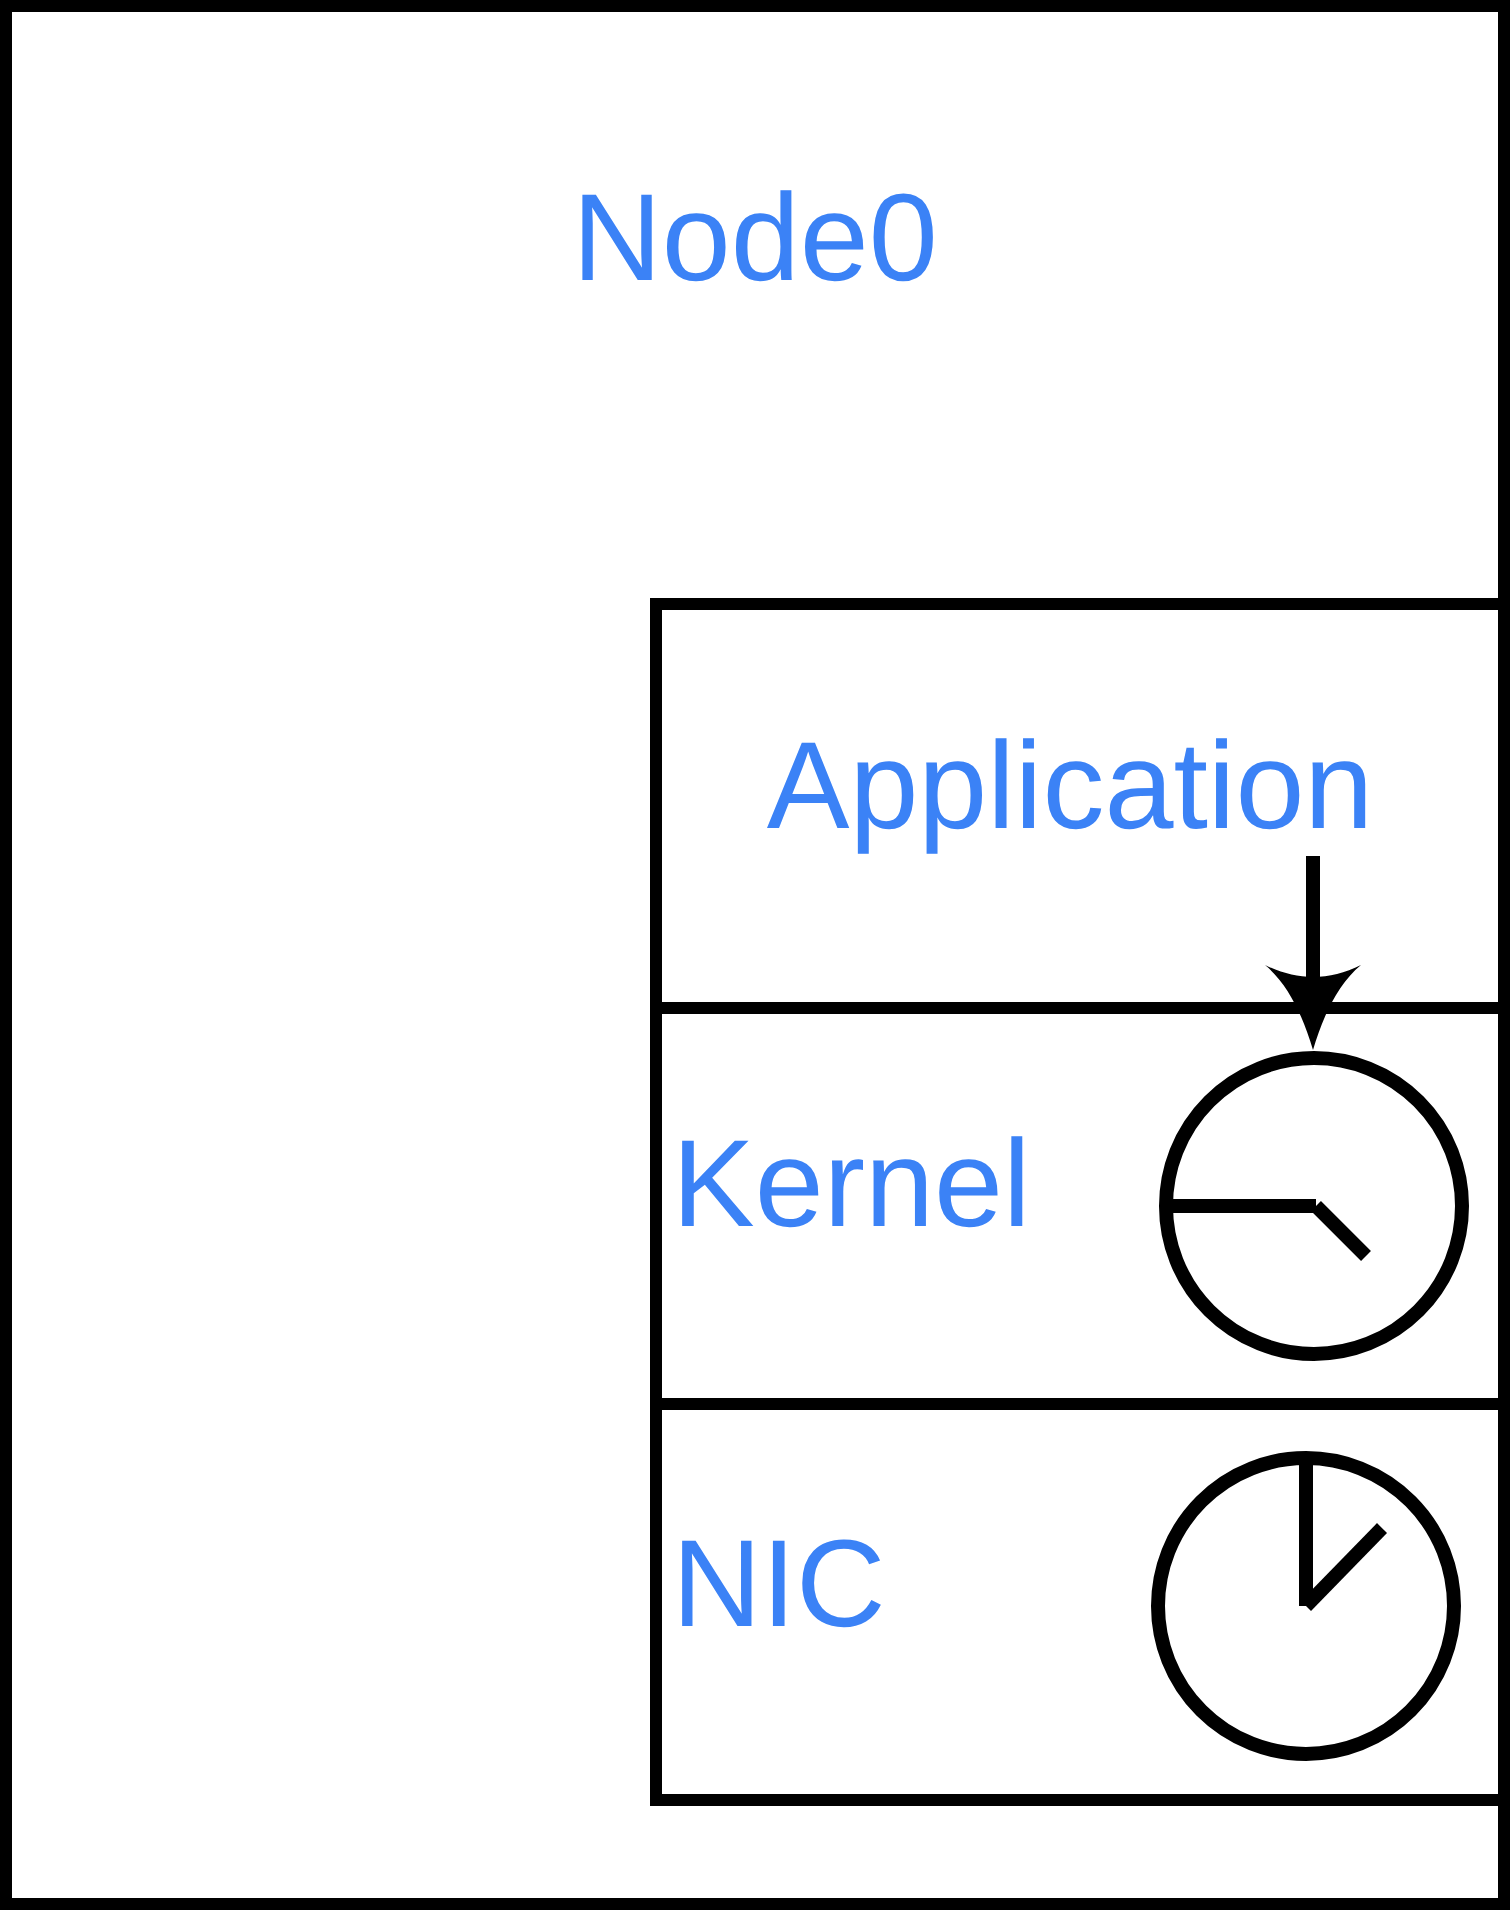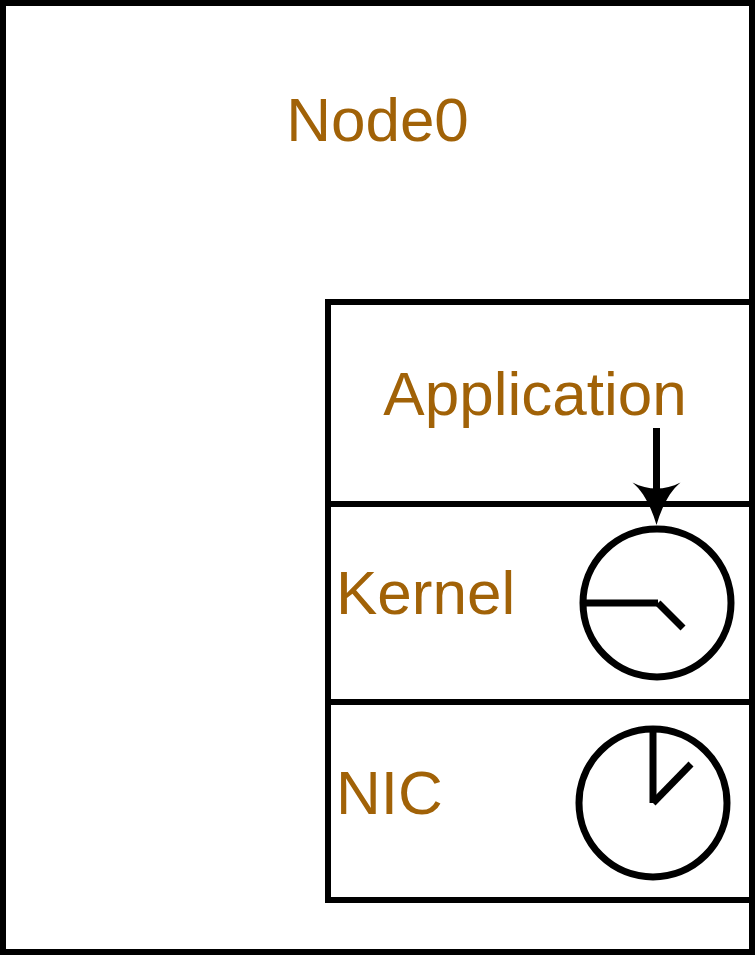--- a/index.html
+++ b/index.html
@@ -40,21 +40,21 @@
   }
   .row-application { height: 196px; }
   .row-kernel { height: 198px; border-top: 6px solid #000000; }
   .row-nic { height: 198px; border-top: 6px solid #000000; }
 
   .label {
     position: absolute;
     font-size: 62px;
     line-height: 68px;
     white-space: nowrap;
-    color: #a16207;
+    color: #3b82f6;
     z-index: 3;
   }
   .node-title {
     left: 0;
     top: 86px;
     width: 755px;
     text-align: center;
   }
   .application-label {
     left: 325px;

